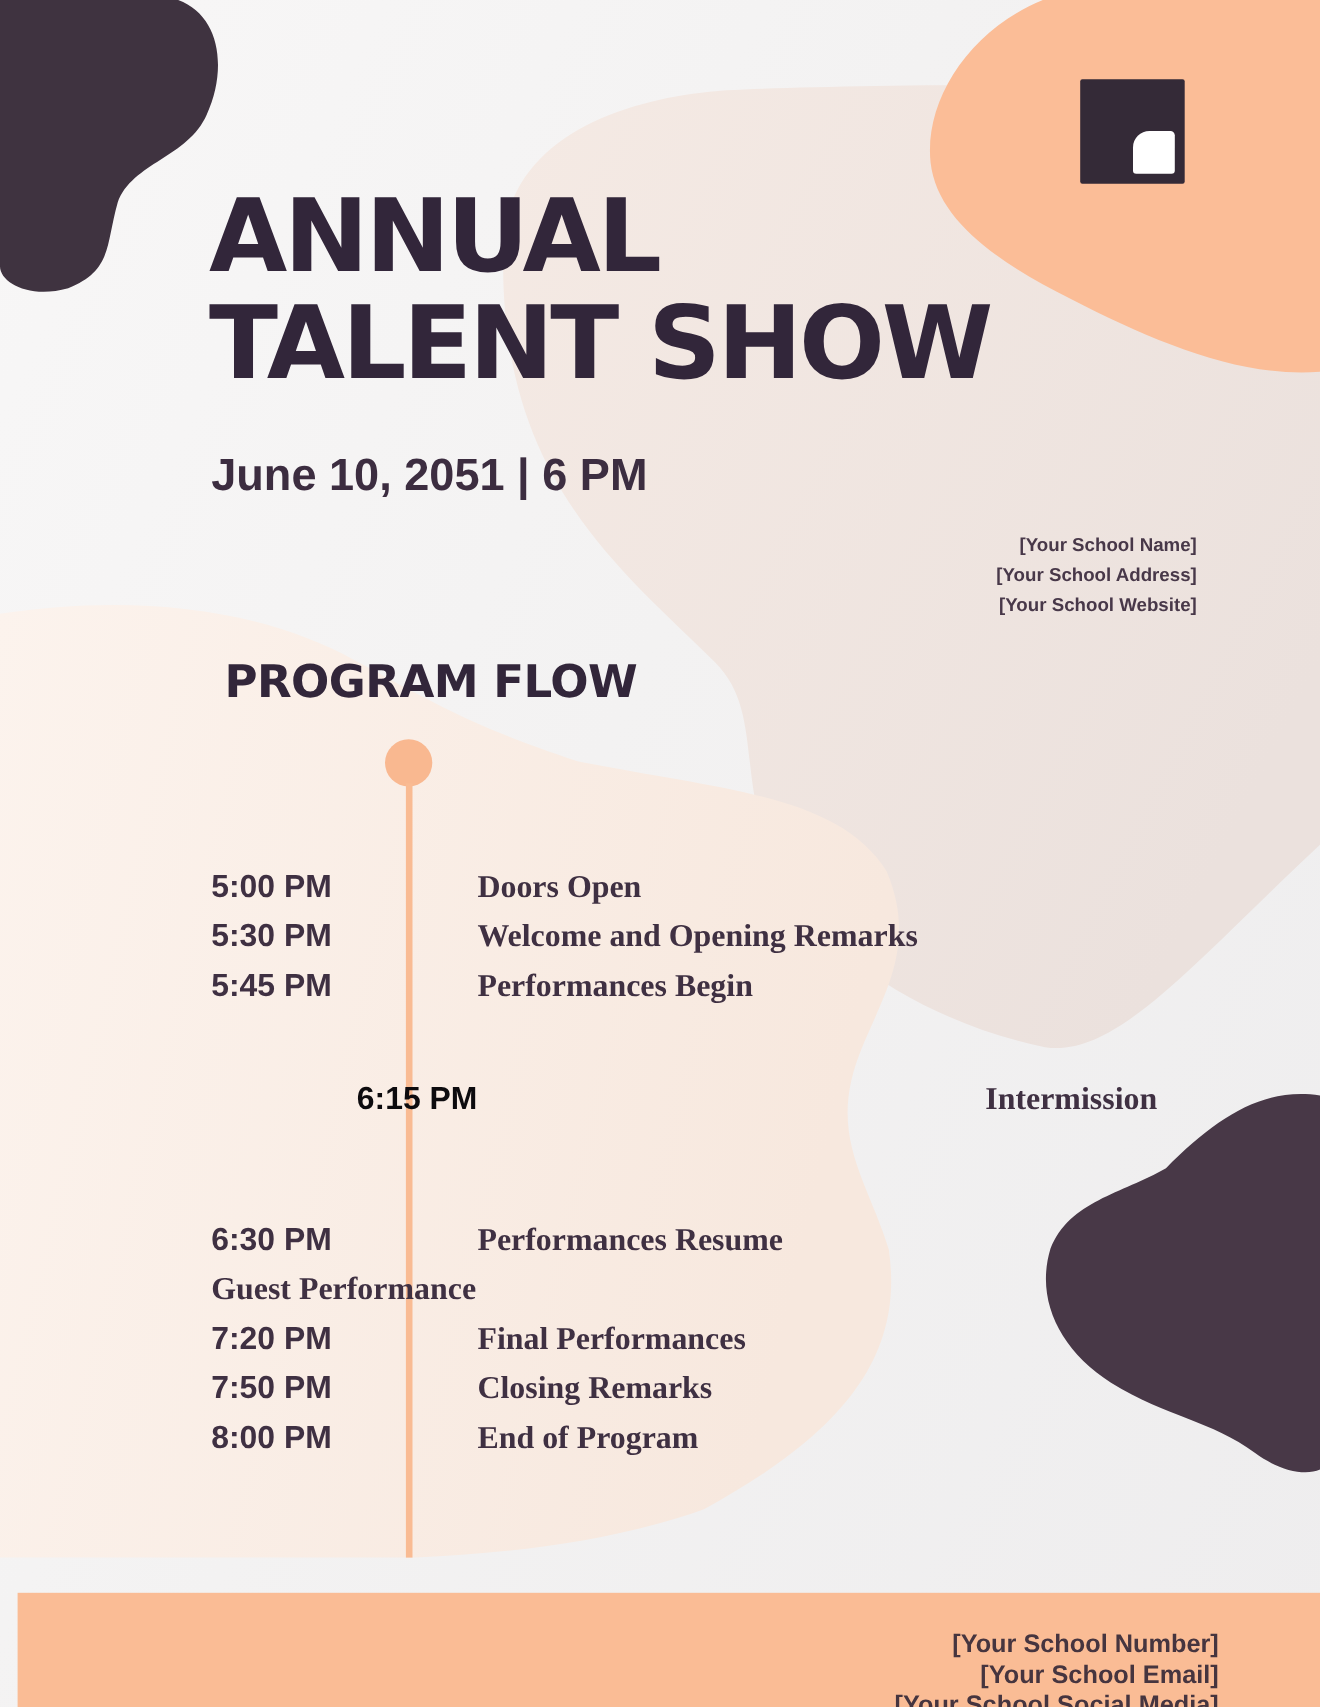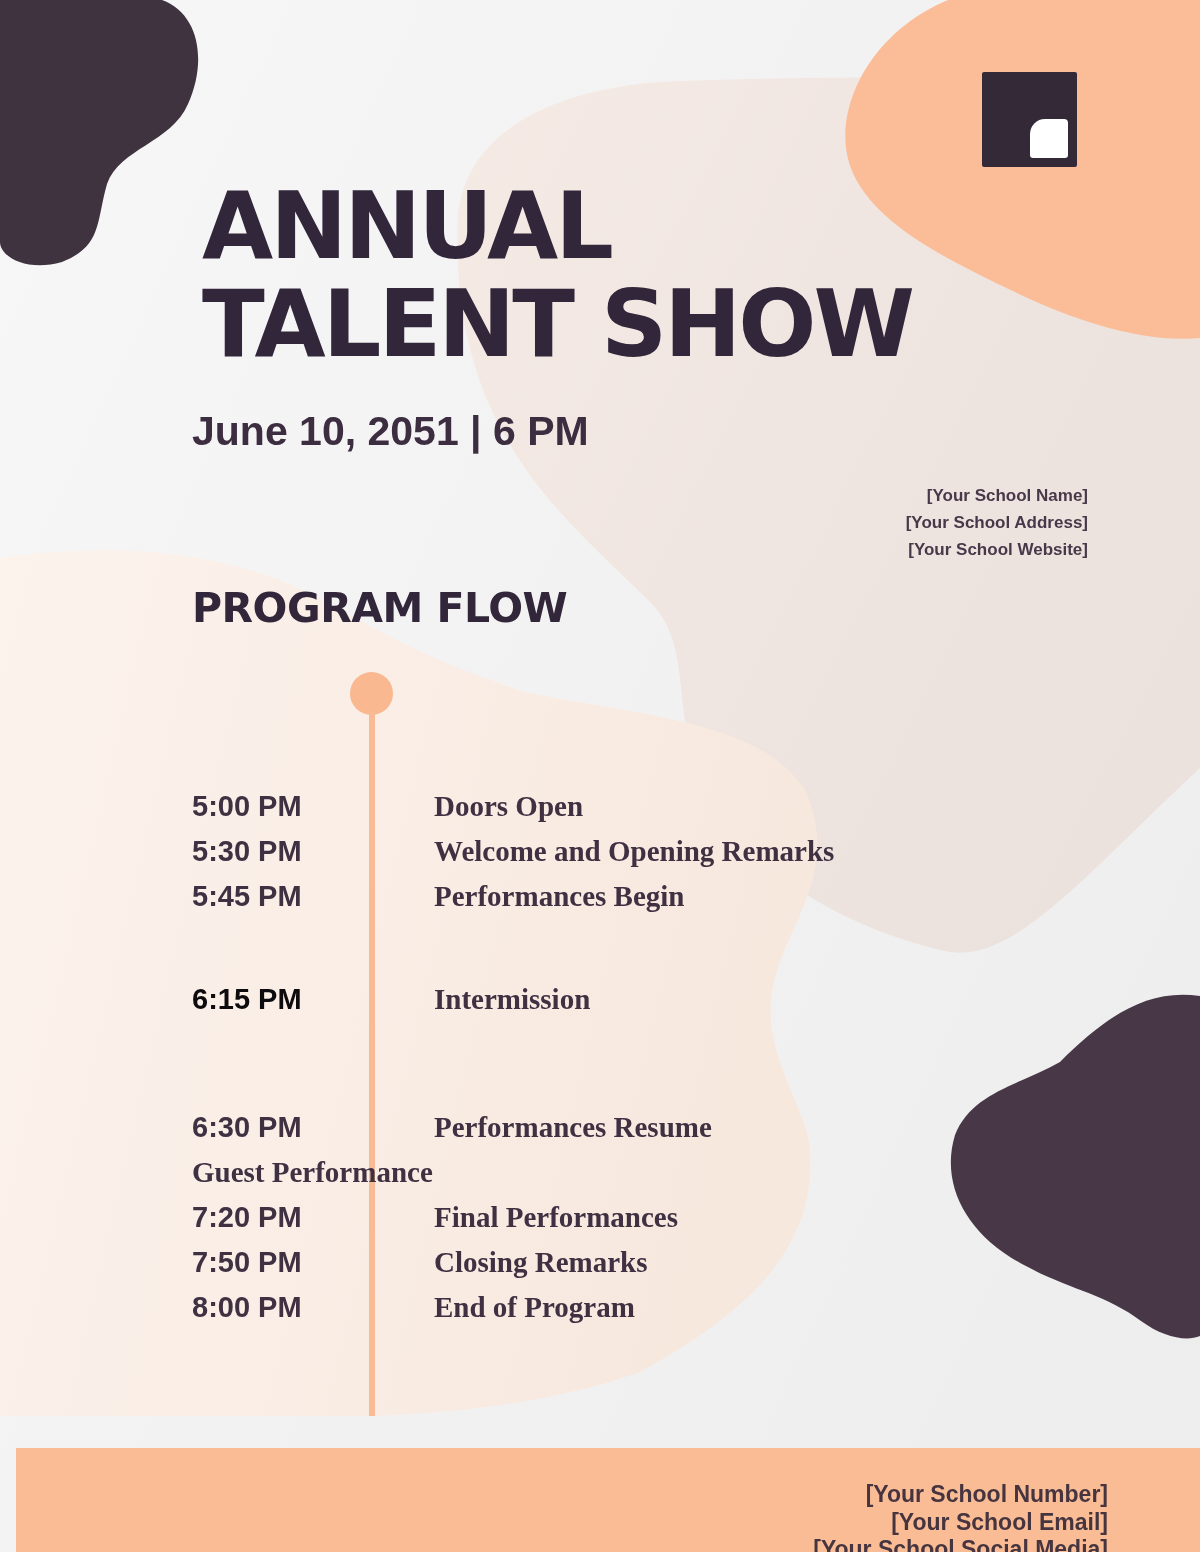--- a/index.html
+++ b/index.html
@@ -15,58 +15,58 @@
   .logo{
     position:absolute;left:982px;top:72px;width:95px;height:95px;
     background:#342a37;border-radius:2px;
   }
   .logo-notch{
     position:absolute;right:9px;bottom:9px;width:38px;height:39px;
     background:#ffffff;border-radius:15px 4px 3px 3px;
   }
 
   .title{
-    position:absolute;left:190px;top:166px;margin:12px;
+    position:absolute;left:190px;top:166px;margin:0;
     font-family:"DejaVu Sans","Liberation Sans",sans-serif;
     font-weight:800;font-size:92px;line-height:98px;letter-spacing:-3px;
     color:#32263a;
   }
   .title span{display:block;}
 
   .date{
     position:absolute;left:192px;top:408px;
     font-size:41px;font-weight:700;color:#3c2d40;
   }
 
   .school-info{
     position:absolute;right:112px;top:482px;text-align:right;
     font-size:17px;line-height:27px;font-weight:700;color:#483849;
   }
 
   .section{
-    position:absolute;left:192px;top:584px;margin:0;
+    position:absolute;left:192px;top:584px;margin:12px;
     font-family:"DejaVu Sans","Liberation Sans",sans-serif;
     font-weight:800;font-size:41px;letter-spacing:-0.5px;color:#32263a;
   }
 
   .timeline-dot{
     position:absolute;left:350px;top:672px;width:43px;height:43px;
     border-radius:50%;background:#f9b890;
   }
   .timeline-line{
     position:absolute;left:369px;top:712px;width:6px;height:704px;
     background:#f9bb93;
   }
 
   .schedule{position:absolute;left:192px;top:784px;width:860px;}
   .row{display:flex;height:45px;align-items:center;
        font-size:29px;font-weight:700;color:#3f3042;}
   .row .time{width:242px;flex:0 0 242px;}
   .row .event{flex:1;font-family:Liberation Serif, serif;}
-  .row.gap-lg{margin-top:58px;}
+  .row.gap-lg{margin-top:58px;text-align:right;}
   .row.gap-md{margin-top:83px;}
   .row.black-time .time{color:#0d0b0e;}
 
   .footer-bar{
     position:absolute;left:16px;bottom:0;width:1200px;height:104px;
     background:#fabc95;
   }
   .footer-text{
     position:absolute;right:108px;top:33px;text-align:right;
     font-size:23px;line-height:27.5px;font-weight:700;color:#46353f;

